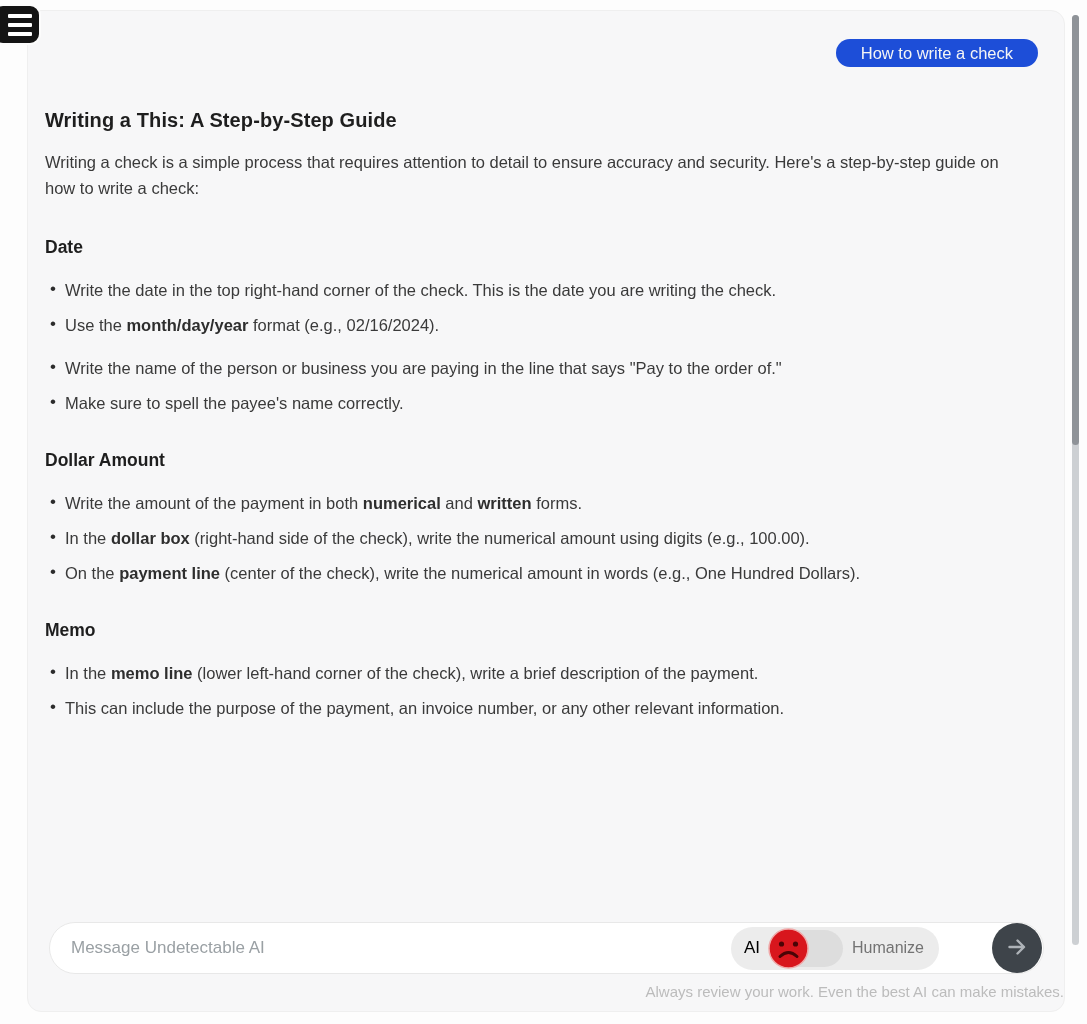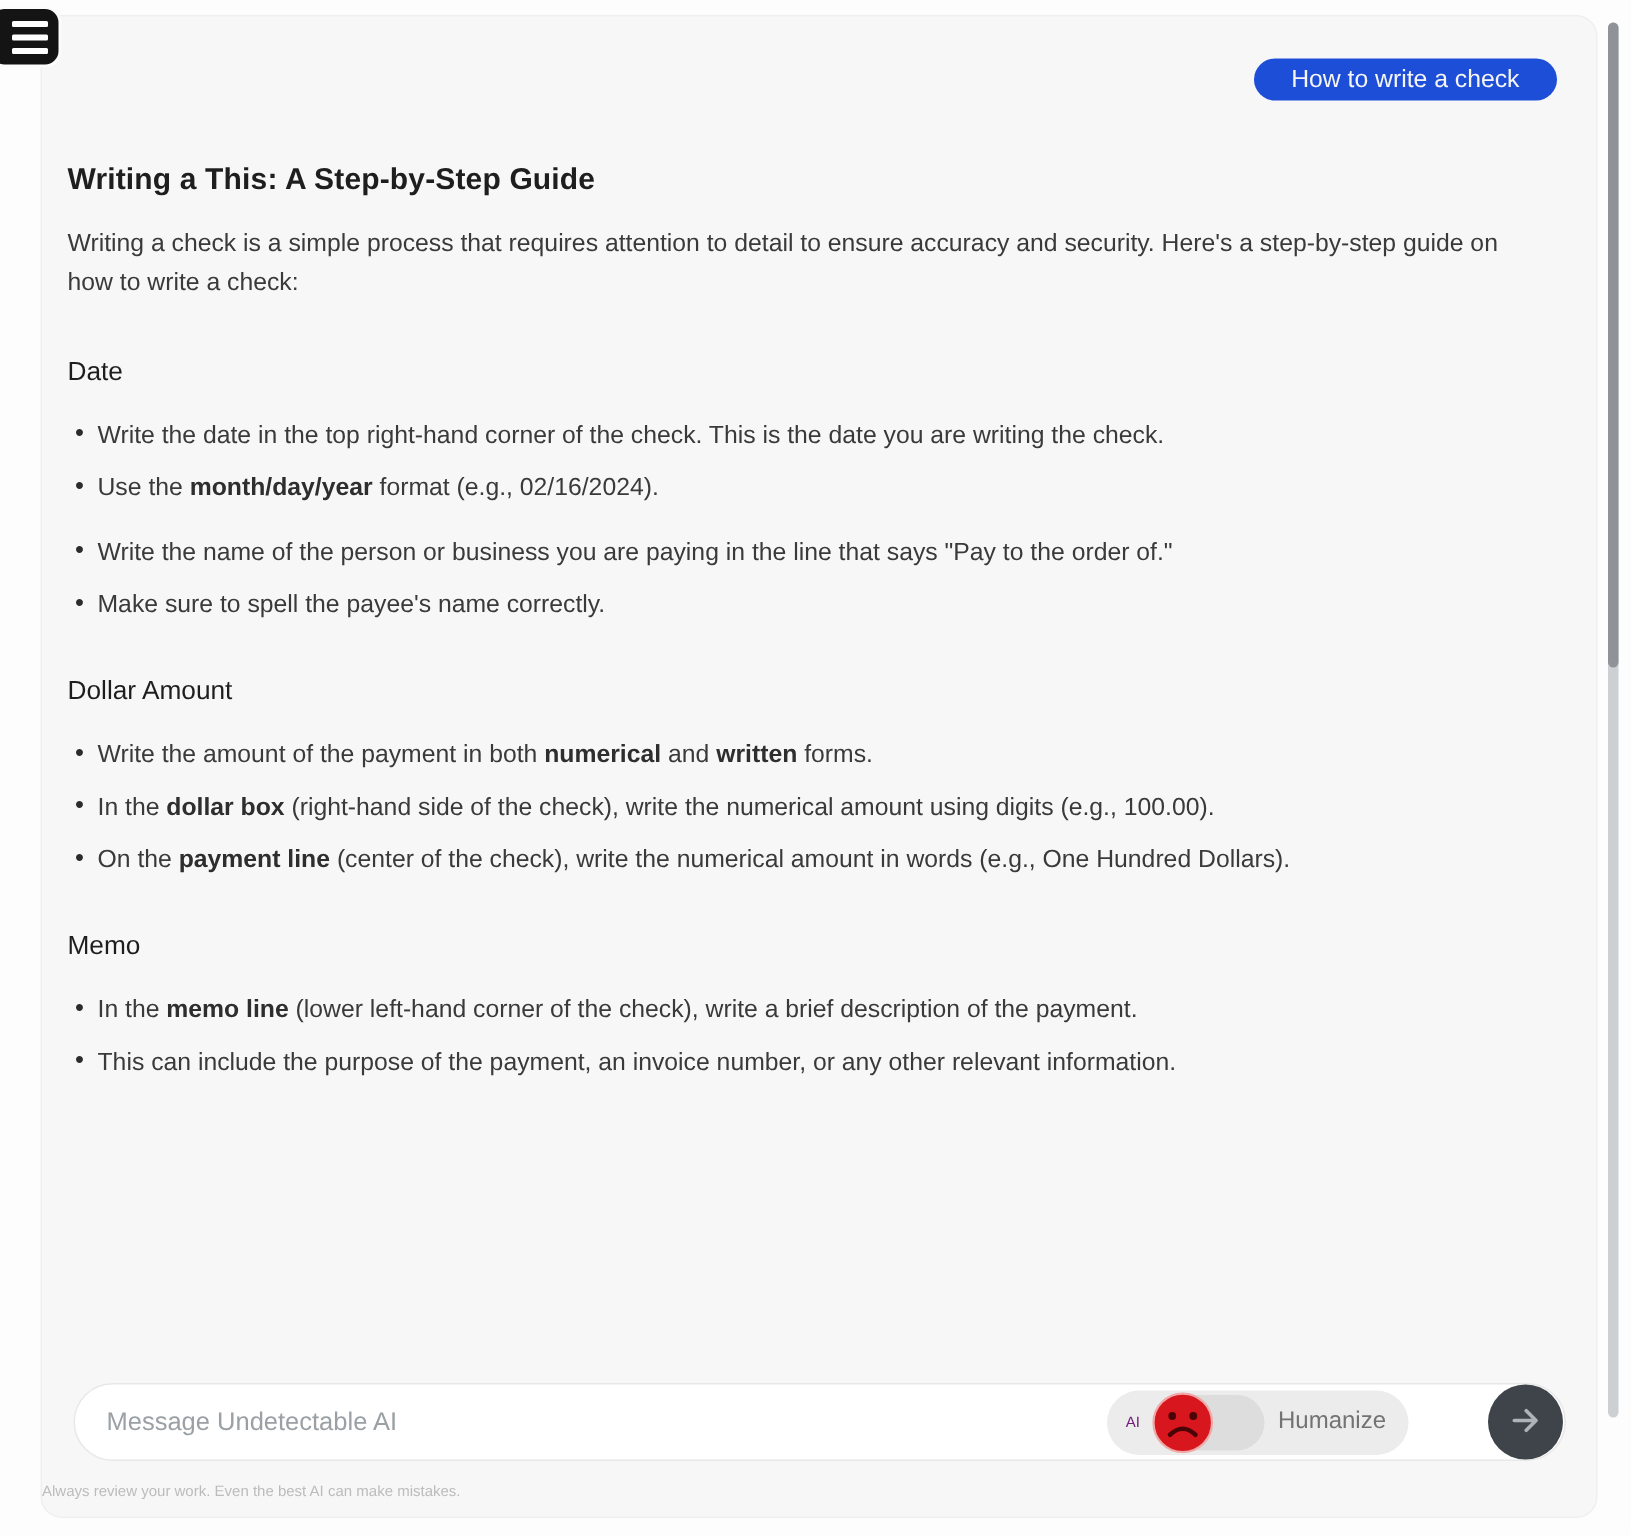--- a/index.html
+++ b/index.html
@@ -70,21 +70,21 @@
   p.intro {
     margin: 17px 0 0 0;
     font-size: 16.5px;
     line-height: 26px;
     color: #3a3a3a;
     max-width: 975px;
   }
   h2.sec-heading {
     margin: 36px 0 0 0;
     font-size: 17.5px;
-    font-weight: 400;
+    font-weight: 700;
     color: #1e1e1e;
   }
   ul.bullets {
     margin: 21px 0 0 0;
     padding: 0 0 0 20px;
     list-style: none;
   }
   ul.bullets li {
     position: relative;
     font-size: 16.5px;
@@ -137,21 +137,21 @@
     display: flex;
     align-items: center;
     background: #ececec;
     border-radius: 22px;
     height: 43px;
     padding: 0 15px 0 13px;
     gap: 9px;
     flex: 0 0 auto;
     cursor: pointer;
   }
-  .mode-label { font-size: 10px; color: #701a75; }
+  .mode-label { font-size: 17px; color: #000000; }
   .mode-label.right { font-size: 16px; font-weight: 500; color: #737373; }
   .toggle-track {
     position: relative;
     width: 74px;
     height: 37px;
     background: #dddddd;
     border-radius: 19px;
     flex: 0 0 auto;
   }
   .toggle-knob {
@@ -173,22 +173,22 @@
     align-items: center;
     justify-content: center;
     cursor: pointer;
   }
 
   .disclaimer {
     position: absolute;
     left: 0;
     right: 0;
     bottom: 11px;
-    text-align: left;
-    font-size: 10px;
+    text-align: right;
+    font-size: 15px;
     color: #bcbcbc;
     z-index: 5;
   }
 
   
   .scroll-track {
     position: absolute;
     right: 8px;
     top: 15px;
     width: 7px;

